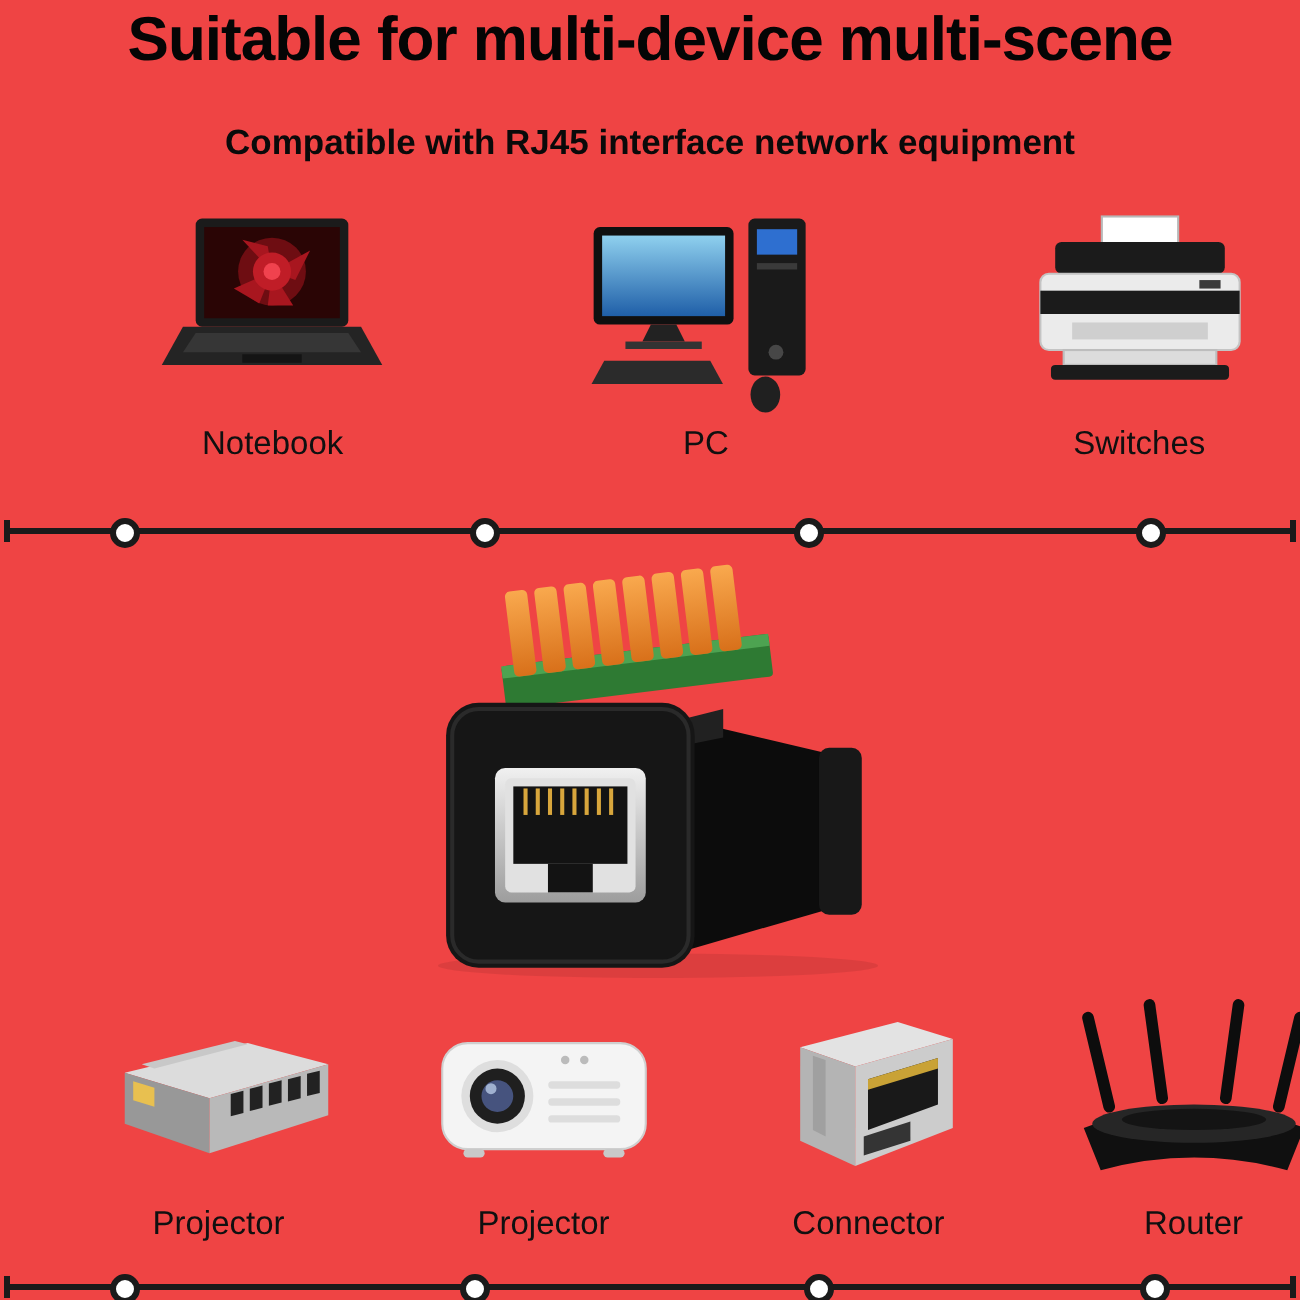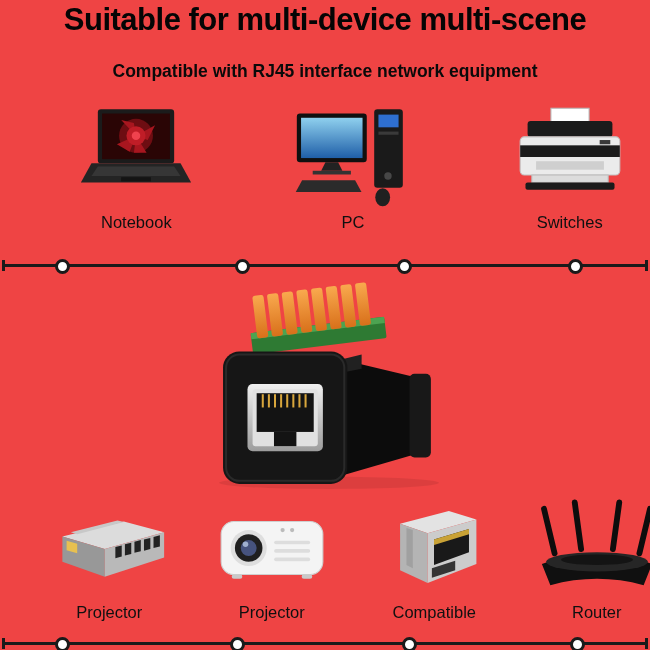--- a/index.html
+++ b/index.html
@@ -213,21 +213,21 @@
         <svg viewBox="0 0 120 100">
           <polygon points="28,28 74,16 100,24 54,37" fill="#e3e3e3"></polygon>
           <polygon points="28,28 54,37 54,84 28,72" fill="#b4b4b4"></polygon>
           <polygon points="54,37 100,24 100,66 54,84" fill="#cccccc"></polygon>
           <polygon points="60,43 93,33 93,55 60,67" fill="#191919"></polygon>
           <polygon points="60,43 93,33 93,38 60,48" fill="#c9a236"></polygon>
           <polygon points="58,70 80,63 80,72 58,79" fill="#343434"></polygon>
           <polygon points="34,32 40,34 40,70 34,67" fill="#a0a0a0"></polygon>
         </svg>
       </div>
-      <div class="label">Compatible</div>
+      <div class="label">Connector</div>
     </div>
 
     <div class="cell">
       <div class="art">
         <svg viewBox="0 0 120 100">
           <line x1="20" y1="56" x2="10" y2="14" stroke="#0d0d0d" stroke-width="5.5" stroke-linecap="round"></line>
           <line x1="45" y1="52" x2="39" y2="8" stroke="#0d0d0d" stroke-width="5.5" stroke-linecap="round"></line>
           <line x1="75" y1="52" x2="81" y2="8" stroke="#0d0d0d" stroke-width="5.5" stroke-linecap="round"></line>
           <line x1="100" y1="56" x2="110" y2="14" stroke="#0d0d0d" stroke-width="5.5" stroke-linecap="round"></line>
           <path d="M8 66 Q60 46 112 66 L104 86 Q60 74 16 86 Z" fill="#101010"></path>

